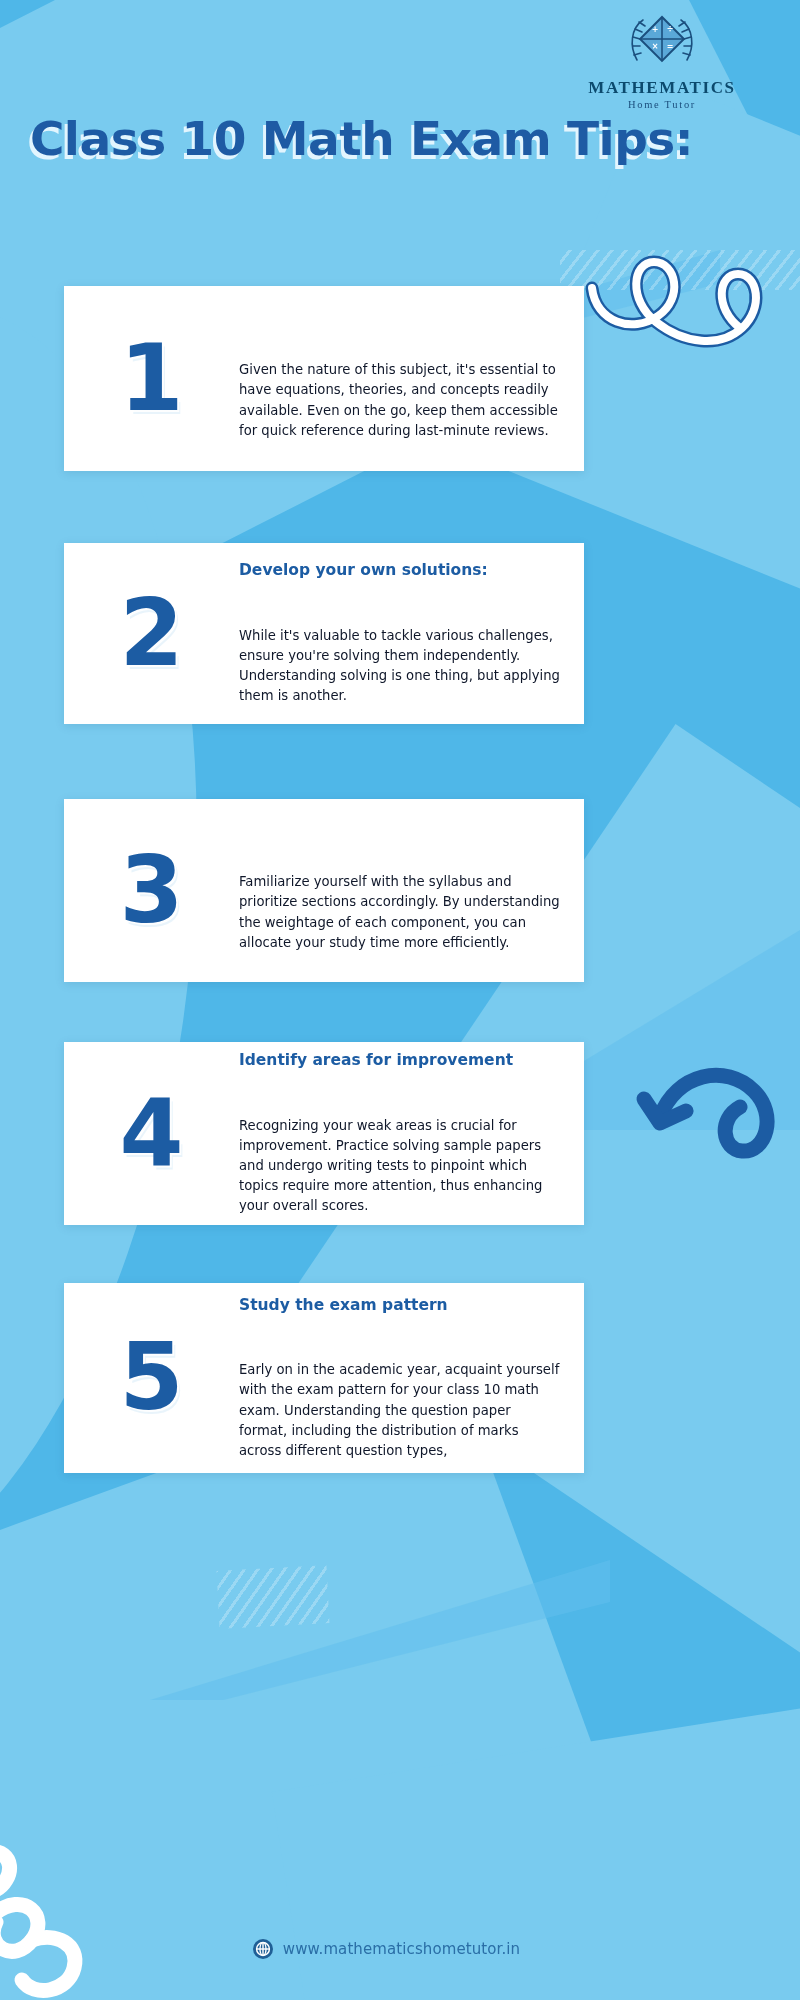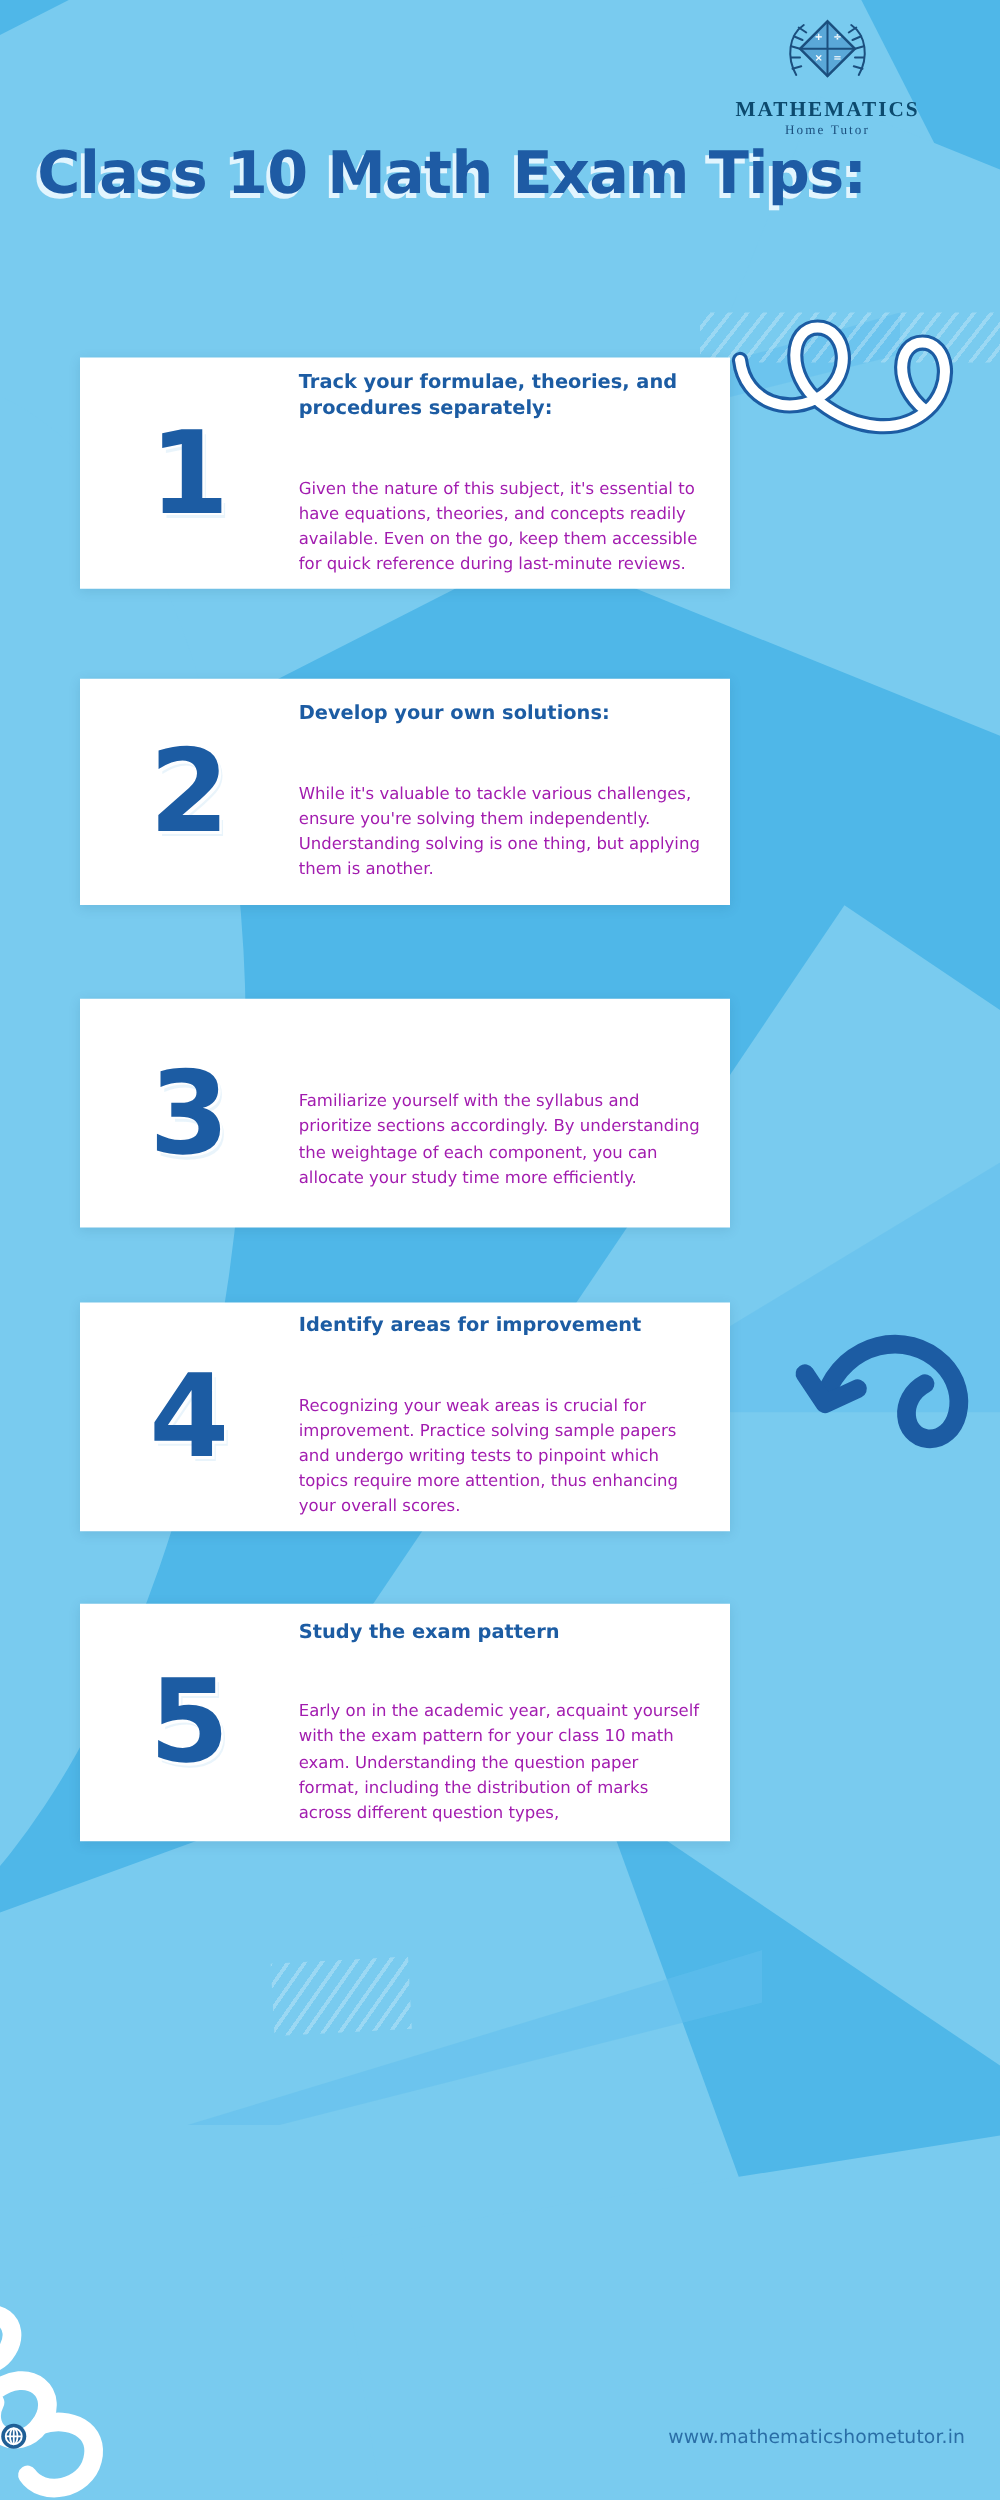--- a/index.html
+++ b/index.html
@@ -103,28 +103,28 @@
                 3px 4px 0 rgba(225,240,250,.75);
     position:relative;
   }
   .card-body { flex:1; padding-right:22px; }
   .card-title {
     color:#1c5ca3; font-weight:700; font-size:15.5px;
     line-height:1.38; margin-bottom:5px;
     font-family:"DejaVu Sans", sans-serif;
   }
   .card-text {
-    color:#a21caf; font-size:13.2px; line-height:1.53;
+    color:#0f172a; font-size:13.2px; line-height:1.53;
     font-family:"DejaVu Sans", sans-serif;
     margin-top:44px;
   }
 
   
   .footer { position:absolute; top:1938px; left:0; width:772px;
-            display:flex; align-items:center; justify-content:space-between;
+            display:flex; align-items:center; justify-content:center;
             gap:9px; }
   .footer-icon { width:22px; height:22px; flex:none; }
   .footer-url { color:#2a6ea6; font-size:15px; letter-spacing:.1px;
                 font-family:"DejaVu Sans", sans-serif; }
 </style>
 </head>
 <body>
 
 <div class="bg-layer">
   <div class="bg-shape bg-s1"></div>
@@ -180,21 +180,20 @@
       <path d="M12 58 C16 92 52 104 78 86 C104 68 96 32 74 32
                C52 32 48 70 76 92 C104 114 140 118 162 98
                C184 78 178 44 158 44 C138 44 134 78 160 98"></path>
     </g>
   </svg>
 </div>
 
 <div class="card" id="card-1">
   <div class="card-num">1</div>
   <div class="card-body">
-    <div class="card-title">Track your formulae, theories, and procedures separately:</div>
     <div class="card-text">Given the nature of this subject, it's essential to have equations, theories, and concepts readily available. Even on the go, keep them accessible for quick reference during last-minute reviews.</div>
   </div>
 </div>
 
 <div class="card" id="card-2">
   <div class="card-num">2</div>
   <div class="card-body">
     <div class="card-title">Develop your own solutions:</div>
     <div class="card-text">While it's valuable to tackle various challenges, ensure you're solving them independently. Understanding solving is one thing, but applying them is another.</div>
   </div>

